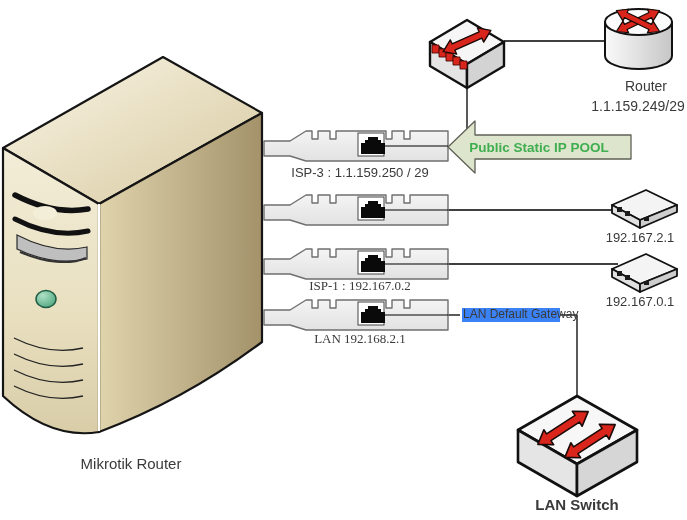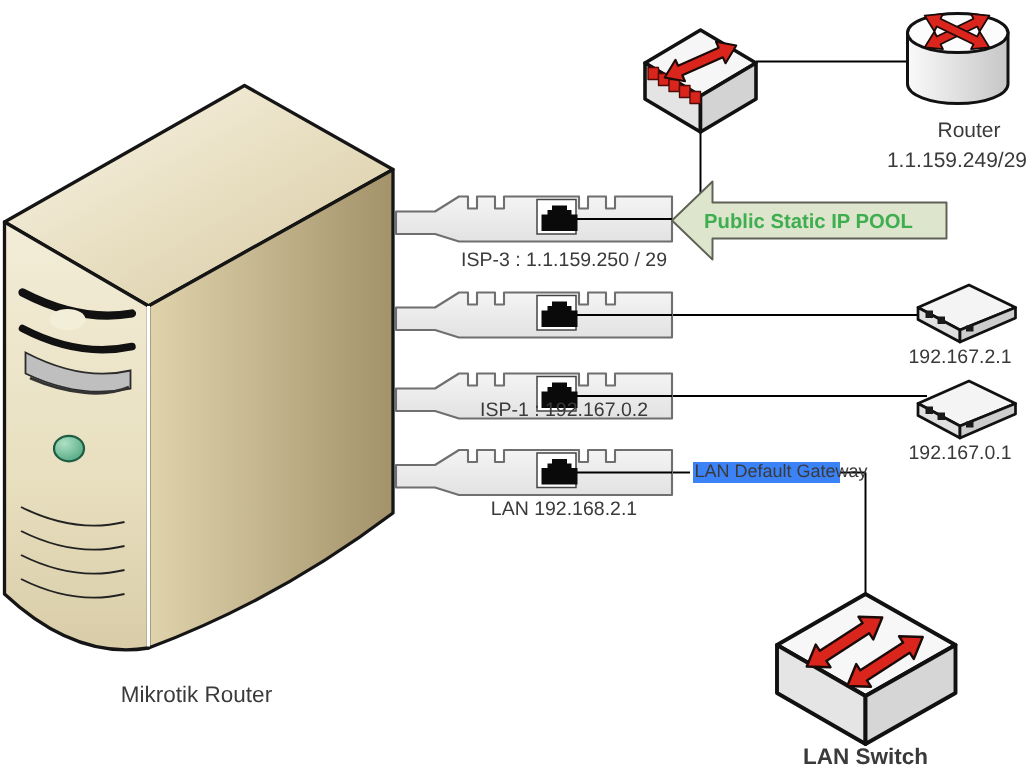--- a/index.html
+++ b/index.html
@@ -2,21 +2,21 @@
 <html><head>
 <meta charset="utf-8">
 <style>
   html,body{margin:0;padding:0;background:#ffffff;}
   #stage{
     position:relative;width:687px;height:520px;background:#ffffff;overflow:hidden;
     font-family:"Liberation Sans", sans-serif;color:#333;
   }
   #scene{position:absolute;left:0;top:0;}
   .lbl{position:absolute;text-align:center;color:#3a3a3a;line-height:1.15;white-space:nowrap;}
-  .nic-lbl{font-size:13px;margin-left:16px;}
+  .nic-lbl{font-size:13px;}
   .dev-lbl{font-size:13px;}
   .big-lbl{font-size:15px;}
   .rtr-lbl{font-size:14px;}
   .gw-lbl{font-size:12px;background:#3b82f6;padding:0 1px;}
 </style>
 </head>
 <body>
 
 <div id="stage">
 
@@ -153,22 +153,22 @@
     <g stroke-linejoin="round">
       <polygon points="577,396 637,430 577,464 518,430" fill="#f7f7f7" stroke="#111" stroke-width="2.6"></polygon>
       <polygon points="518,430 577,464 577,496 518,462" fill="#e5e5e5" stroke="#111" stroke-width="2.6"></polygon>
       <polygon points="577,464 637,430 637,462 577,496" fill="#d6d6d6" stroke="#111" stroke-width="2.6"></polygon>
       <use href="#dblArrow" transform="translate(563,428) rotate(-33)"></use>
       <use href="#dblArrow" transform="translate(590,441) rotate(-33)"></use>
     </g>
   </svg>
 
   <div class="lbl nic-lbl" style="left:265px;top:166px;width:190px;">ISP-3 : 1.1.159.250 / 29</div>
-  <div class="lbl nic-lbl" style="left:265px;top:266px;width:190px;">ISP-1 : 192.167.0.2</div>
-  <div class="lbl nic-lbl" style="left:265px;top:332px;width:190px;">LAN 192.168.2.1</div>
+  <div class="lbl nic-lbl" style="left:265px;top:279px;width:190px;font-family:Liberation Serif, serif;">ISP-1 : 192.167.0.2</div>
+  <div class="lbl nic-lbl" style="left:265px;top:332px;width:190px;font-family:Liberation Serif, serif;">LAN 192.168.2.1</div>
 
   <div class="lbl rtr-lbl" style="left:596px;top:78px;width:100px;">Router</div>
   <div class="lbl rtr-lbl" style="left:584px;top:98px;width:108px;">1.1.159.249/29</div>
 
   <div class="lbl dev-lbl" style="left:600px;top:231px;width:80px;">192.167.2.1</div>
   <div class="lbl dev-lbl" style="left:600px;top:295px;width:80px;">192.167.0.1</div>
 
   <div class="lbl gw-lbl" style="left:462px;top:308px;width:96px;">LAN Default Gateway</div>
 
   <div class="lbl big-lbl" style="left:517px;top:496px;width:120px;font-weight:bold;">LAN Switch</div>

